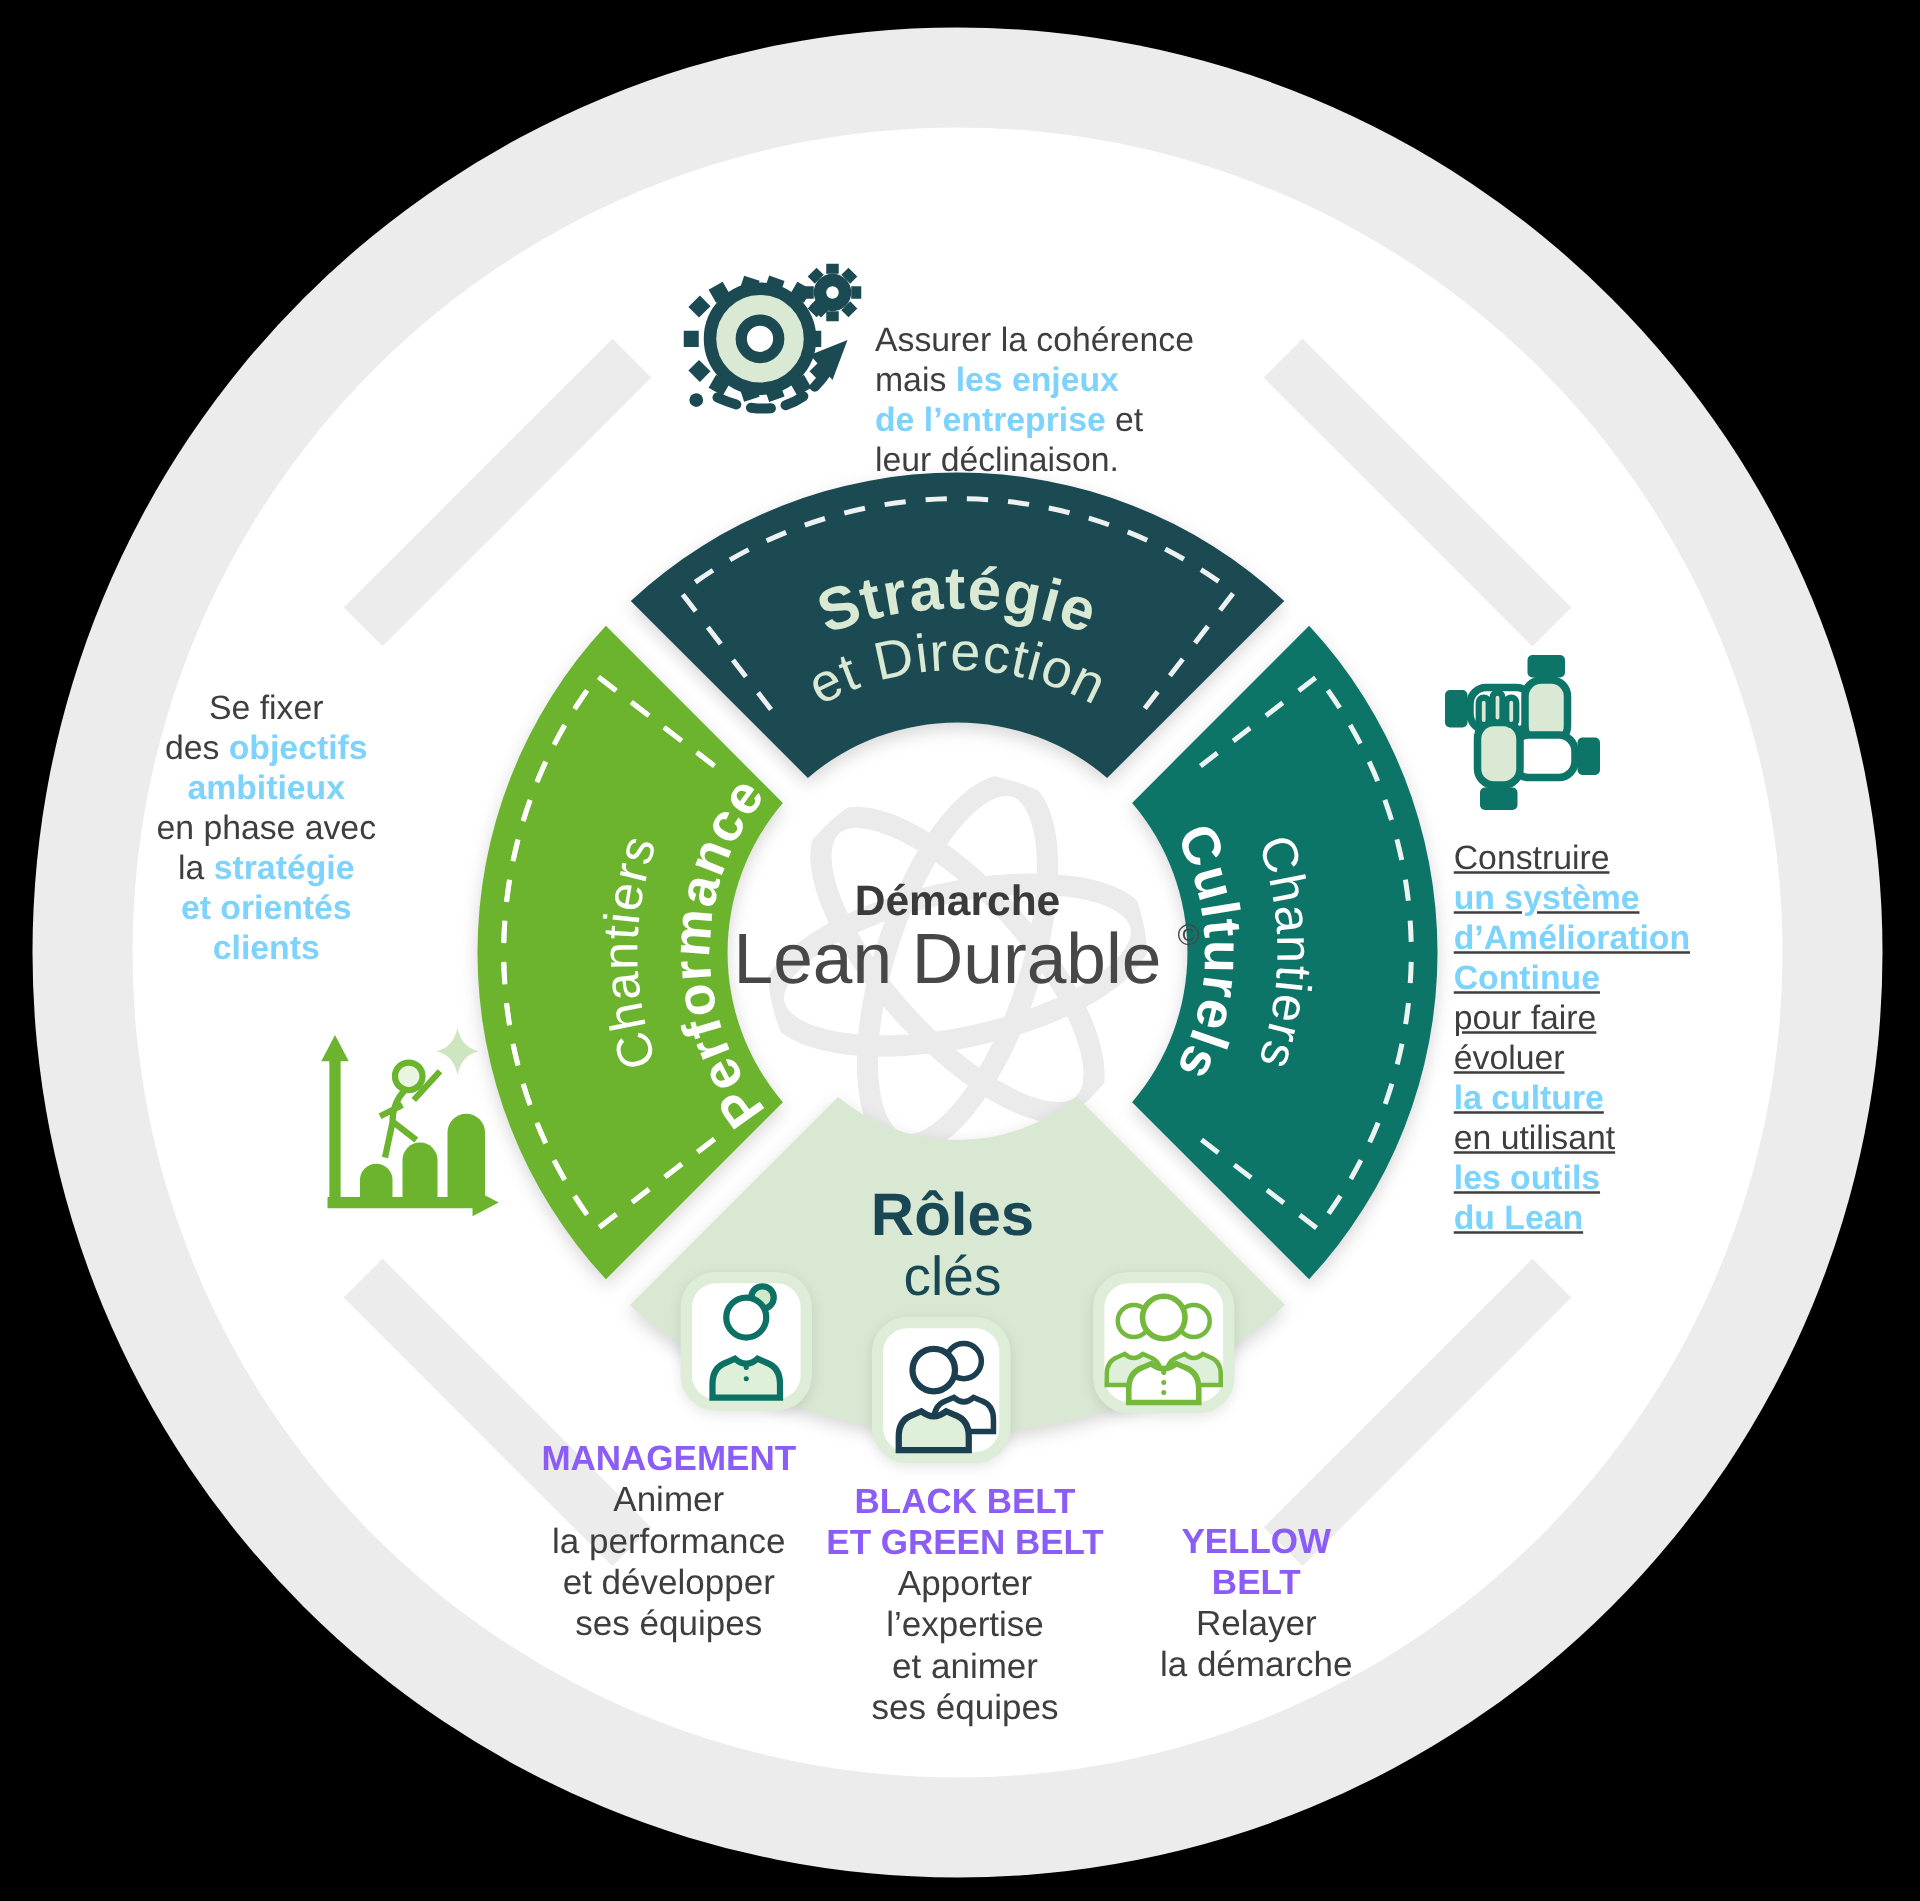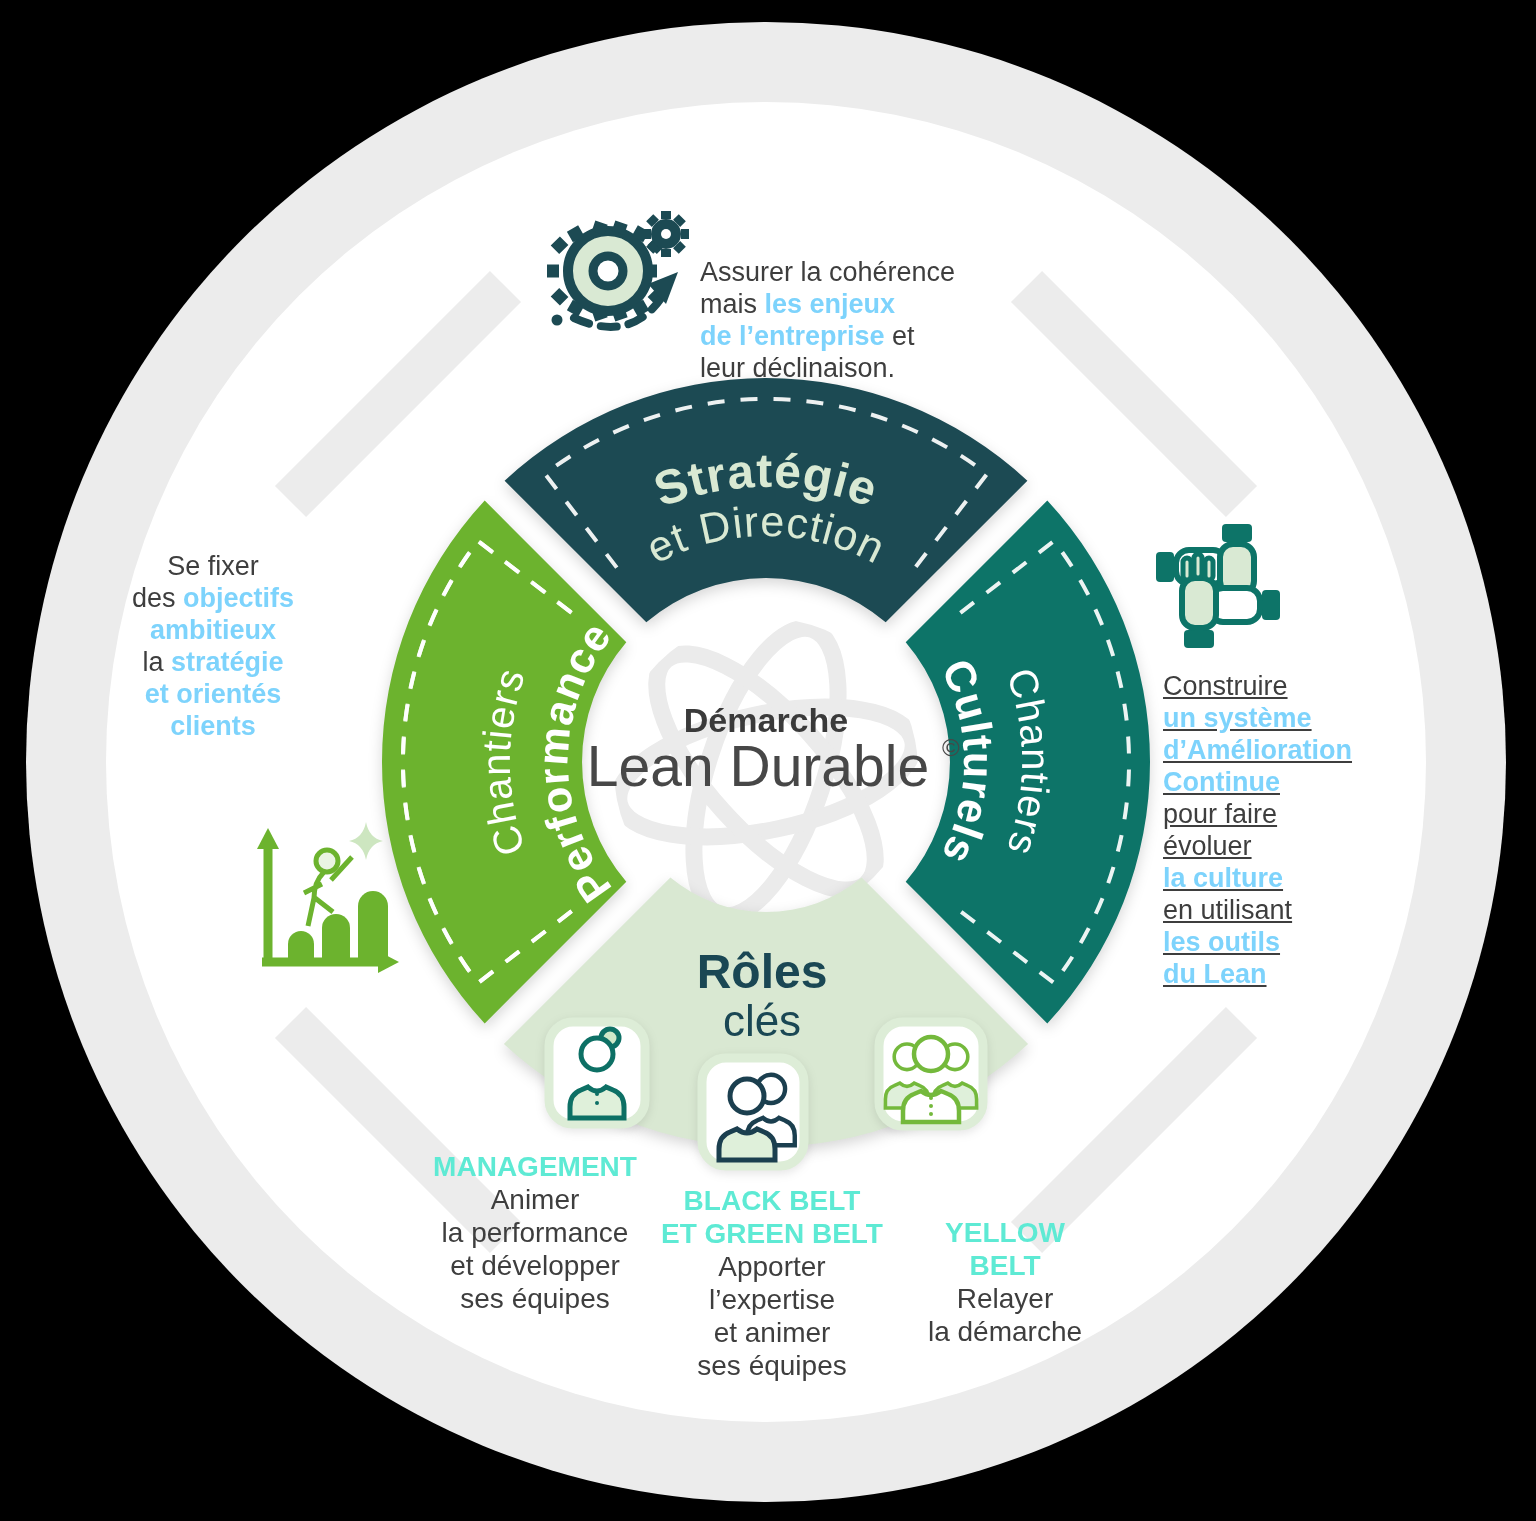--- a/index.html
+++ b/index.html
@@ -4,21 +4,21 @@
 <style>
   html,body{margin:0;padding:0;background:#000;}
   #stage{position:relative;width:1536px;height:1521px;background:#000;overflow:hidden;
          font-family:"Liberation Sans",sans-serif;}
   #wheel-svg{position:absolute;left:0;top:0;width:1536px;height:1521px;}
   .txt{position:absolute;font-size:27px;line-height:32px;color:#3E3E3E;}
   .txt .b{font-weight:bold;color:#7dd3fc;}
   .ra{text-align:center;}
   .la{text-align:left;}
   .rolesblk{position:absolute;font-size:28px;line-height:33px;color:#3E3E3E;text-align:center;}
-  .rolesblk .b{font-weight:bold;color:#5eead4;}
+  .rolesblk .b{font-weight:bold;color:#8b5cf6;}
   .seg-shadow{filter:drop-shadow(0 5px 7px rgba(0,0,0,0.16));}
   .box-shadow{filter:drop-shadow(0 3px 5px rgba(0,0,0,0.10));}
   .curvelbl{letter-spacing:1px;}
 </style>
 </head>
 <body>
 
 <div id="stage">
 
 <svg id="wheel-svg" viewBox="0 0 1536 1521">
@@ -225,20 +225,21 @@
       <div class="line"><span>Assurer la cohérence</span></div>
       <div class="line"><span>mais </span><span class="b">les enjeux</span></div>
       <div class="line"><span class="b">de l’entreprise</span><span> et</span></div>
       <div class="line"><span>leur déclinaison.</span></div>
     </div>
 
 <div class="txt ra" style="right:1158px;top:550px;width:330px;">
       <div class="line"><span>Se fixer</span></div>
       <div class="line"><span>des </span><span class="b">objectifs</span></div>
       <div class="line"><span class="b">ambitieux</span></div>
+      <div class="line"><span>en phase avec</span></div>
       <div class="line"><span>la </span><span class="b">stratégie</span></div>
       <div class="line"><span class="b">et orientés</span></div>
       <div class="line"><span class="b">clients</span></div>
     </div>
 
 <div class="txt la" style="left:1163px;top:670px;width:280px;text-decoration:underline;">
       <div class="line"><span>Construire</span></div>
       <div class="line"><span class="b">un système</span></div>
       <div class="line"><span class="b">d’Amélioration</span></div>
       <div class="line"><span class="b">Continue</span></div>

